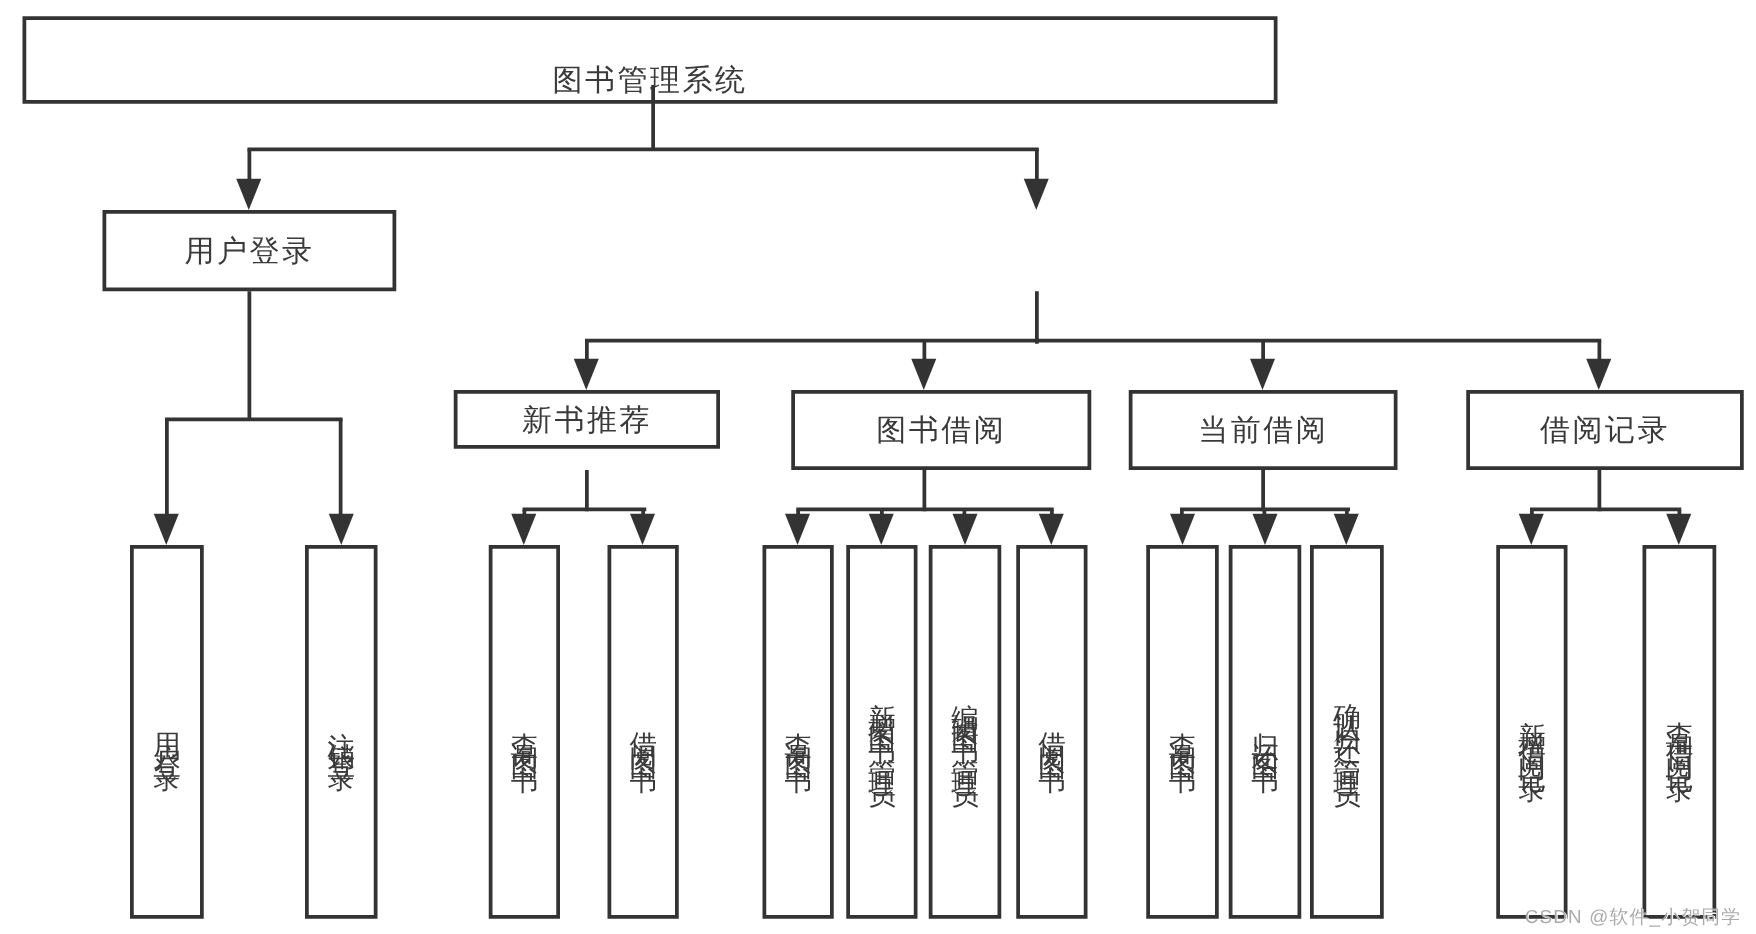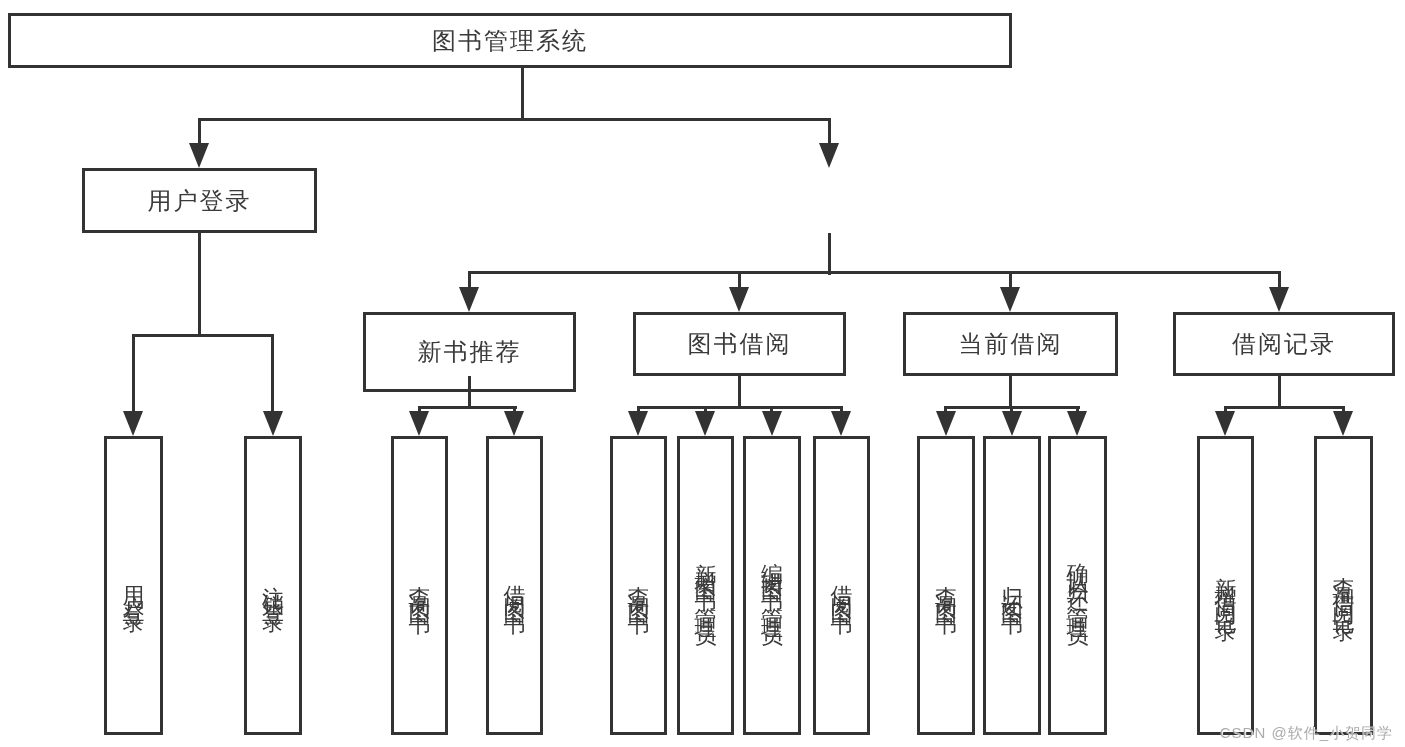--- a/index.html
+++ b/index.html
@@ -56,32 +56,32 @@
     text-shadow: 1px 1px 0 rgba(255,255,255,0.9);
     z-index: 5;
     white-space: nowrap;
   }
 </style>
 </head>
 <body>
 
 <div id="stage">
 
-  <div class="box hbox" style="left:8px; top:13px; width:1004px; height:55px;">
+  <div class="box hbox" style="left:18px; top:13px; width:1004px; height:70px;align-items:flex-end;">
     <span>图书管理系统</span>
   </div>
 
   <div class="box hbox" style="left:82px; top:168px; width:235px; height:65px;">
     <span>用户登录</span>
   </div>
 
-  <div class="box hbox" style="left:363px; top:312px; width:213px; height:80px;">
+  <div class="box hbox" style="left:363px; top:312px; width:213px; height:47px;">
     <span>新书推荐</span>
   </div>
-  <div class="box hbox" style="left:633px; top:312px; width:213px; height:64px;">
+  <div class="box hbox" style="left:633px; top:312px; width:240px; height:64px;">
     <span>图书借阅</span>
   </div>
   <div class="box hbox" style="left:903px; top:312px; width:215px; height:64px;">
     <span>当前借阅</span>
   </div>
   <div class="box hbox" style="left:1173px; top:312px; width:222px; height:64px;">
     <span>借阅记录</span>
   </div>
 
   <div class="box vbox" style="left:104px; width:59px;">

